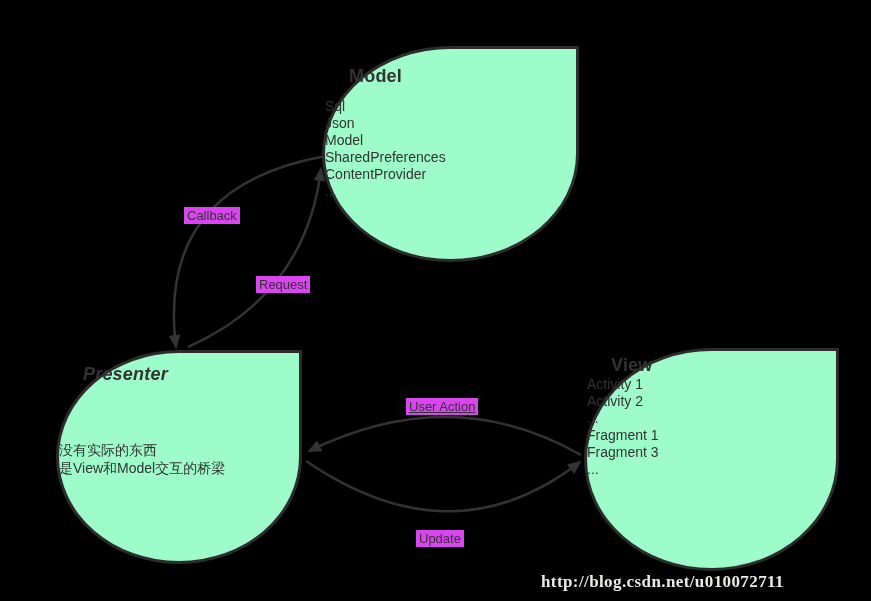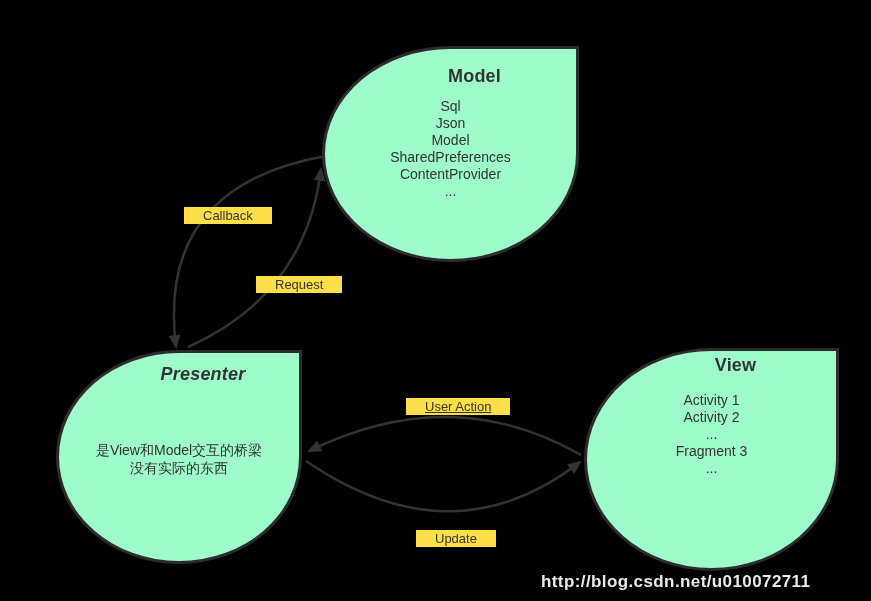--- a/index.html
+++ b/index.html
@@ -17,56 +17,55 @@
     width: 871px; height: 601px;
     pointer-events: none;
   }
   .node {
     position: absolute;
     box-sizing: border-box;
     background: #9dfcc9;
     border: 3px solid #2c2c2c;
     border-radius: 50% 0 50% 50%;
     color: #333333;
-    text-align: center;
   }
   .node-model     { left: 322px; top: 46px;  width: 257px; height: 216px; }
   .node-presenter { left: 56px;  top: 350px; width: 246px; height: 214px; }
   .node-view      { left: 584px; top: 348px; width: 255px; height: 223px; }
   .node-title {
     font-size: 18px;
     font-weight: bold;
     transform: translateX(24px);
     letter-spacing: 0.2px;
   }
   .node-model .node-title     { padding-top: 17px; }
   .node-presenter .node-title { padding-top: 11px; font-style: italic; }
   .node-view .node-title      { padding-top: 4px; }
   .node-lines { font-size: 14px; }
   .node-model .node-lines     { margin-top: 11px; line-height: 17px; }
   .node-presenter .node-lines { margin-top: 56px; line-height: 18px; }
-  .node-view .node-lines      { margin-top: 16px; line-height: 17px; }
+  .node-view .node-lines      { margin-top: 0; line-height: 17px; }
   .edge-label {
     position: absolute;
-    background: #fde047;
+    background: #d946ef;
     color: #333333;
     font-size: 13px;
     line-height: 17px;
-    padding: 0 19px;
+    padding: 0 3px;
     white-space: nowrap;
   }
   .label-callback    { left: 184px; top: 207px; }
   .label-request     { left: 256px; top: 276px; }
   .label-user-action { left: 406px; top: 398px; text-decoration: underline; }
   .label-update      { left: 416px; top: 530px; }
   .watermark {
     position: absolute;
     left: 541px;
     top: 572px;
-    font-family: Liberation Sans, sans-serif;
+    font-family: Liberation Serif, serif;
     font-size: 17px;
     font-weight: bold;
     letter-spacing: 0.4px;
     color: #eaeae6;
     text-shadow: 1px 1px 0 #000000;
     white-space: nowrap;
   }
 </style>
 </head>
 <body>
@@ -93,31 +92,32 @@
       <div>Model</div>
       <div>SharedPreferences</div>
       <div>ContentProvider</div>
       <div>...</div>
     </div>
   </div>
 
   <div class="node node-presenter">
     <div class="node-title">Presenter</div>
     <div class="node-lines">
+      <div>没有实际的东西</div>
       <div>是View和Model交互的桥梁</div>
-      <div>没有实际的东西</div>
     </div>
   </div>
 
   <div class="node node-view">
     <div class="node-title">View</div>
     <div class="node-lines">
       <div>Activity 1</div>
       <div>Activity 2</div>
       <div>...</div>
+      <div>Fragment 1</div>
       <div>Fragment 3</div>
       <div>...</div>
     </div>
   </div>
 
   <div class="edge-label label-callback">Callback</div>
   <div class="edge-label label-request">Request</div>
   <div class="edge-label label-user-action">User Action</div>
   <div class="edge-label label-update">Update</div>
 

